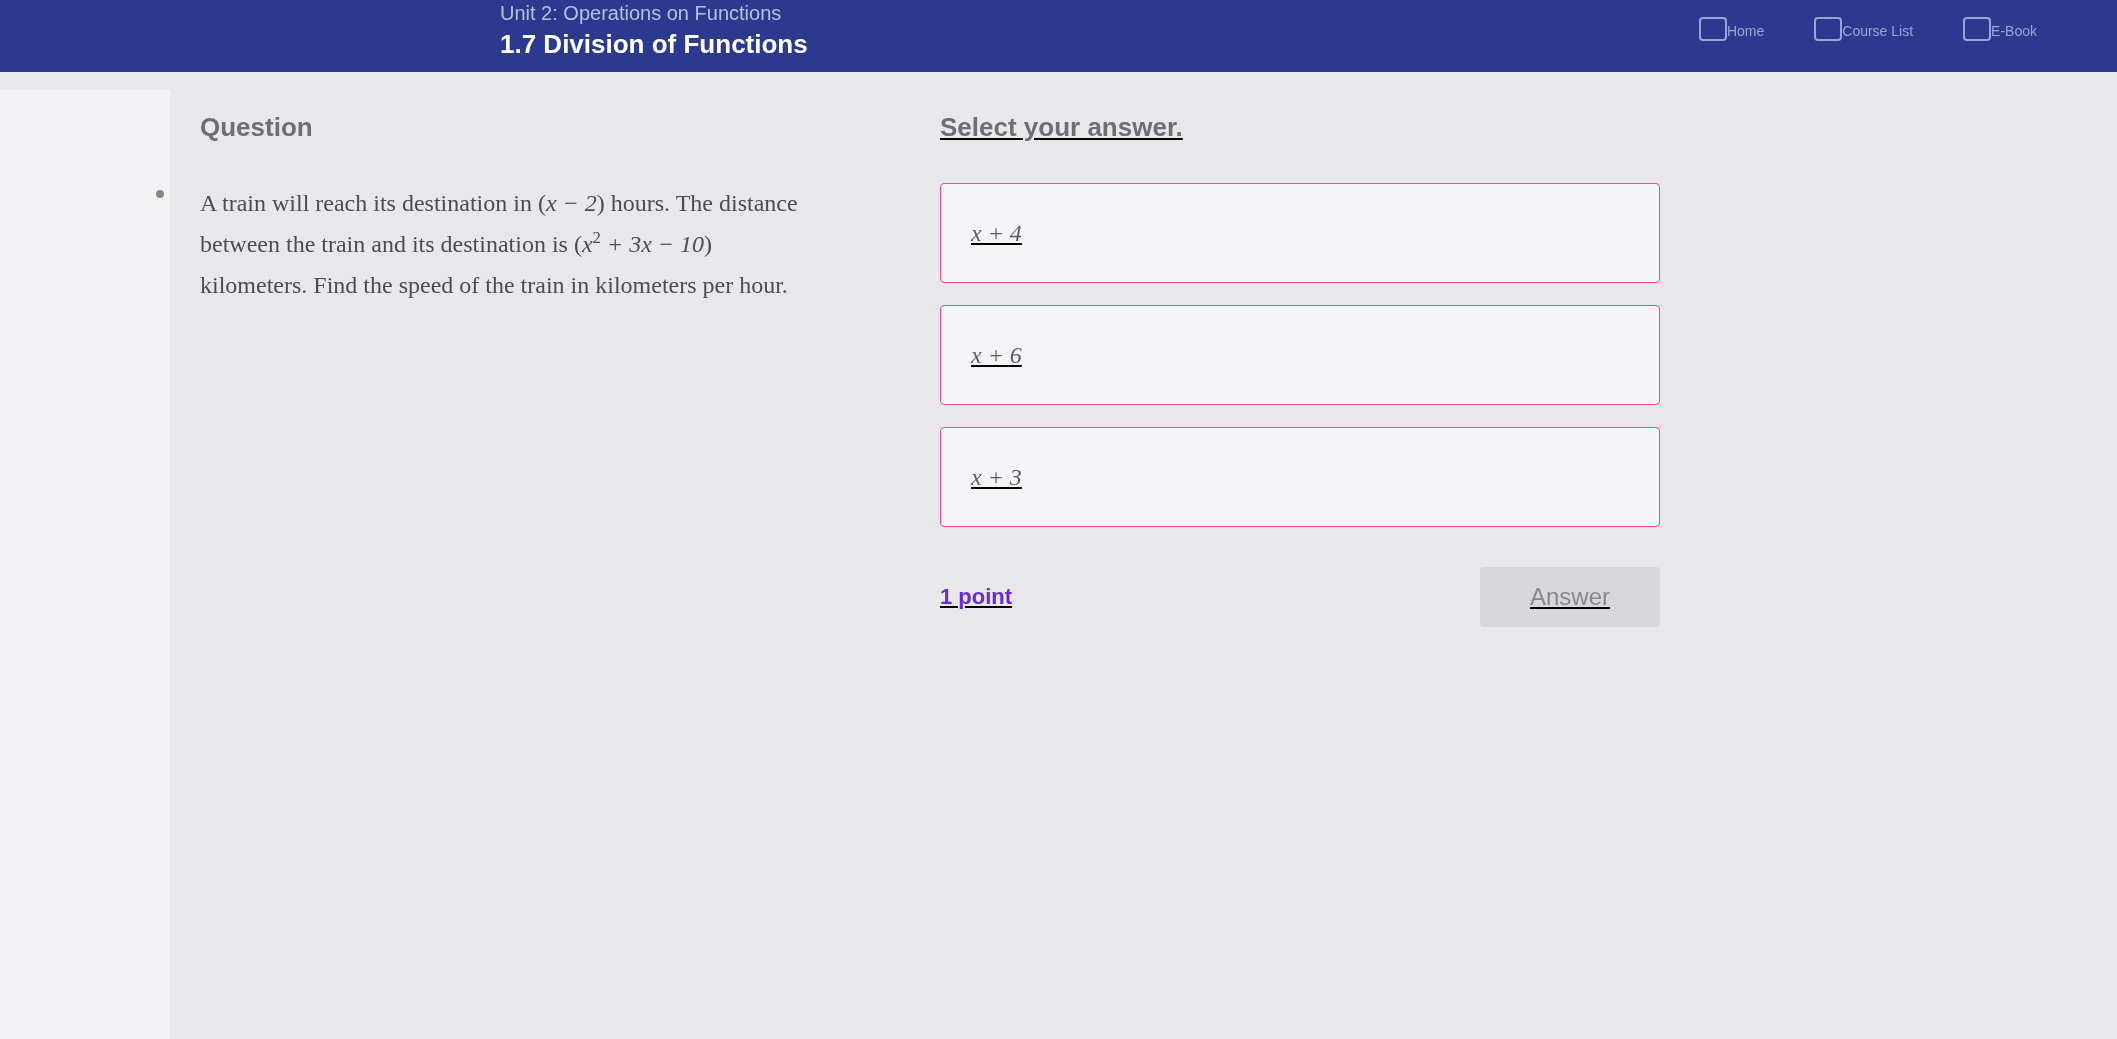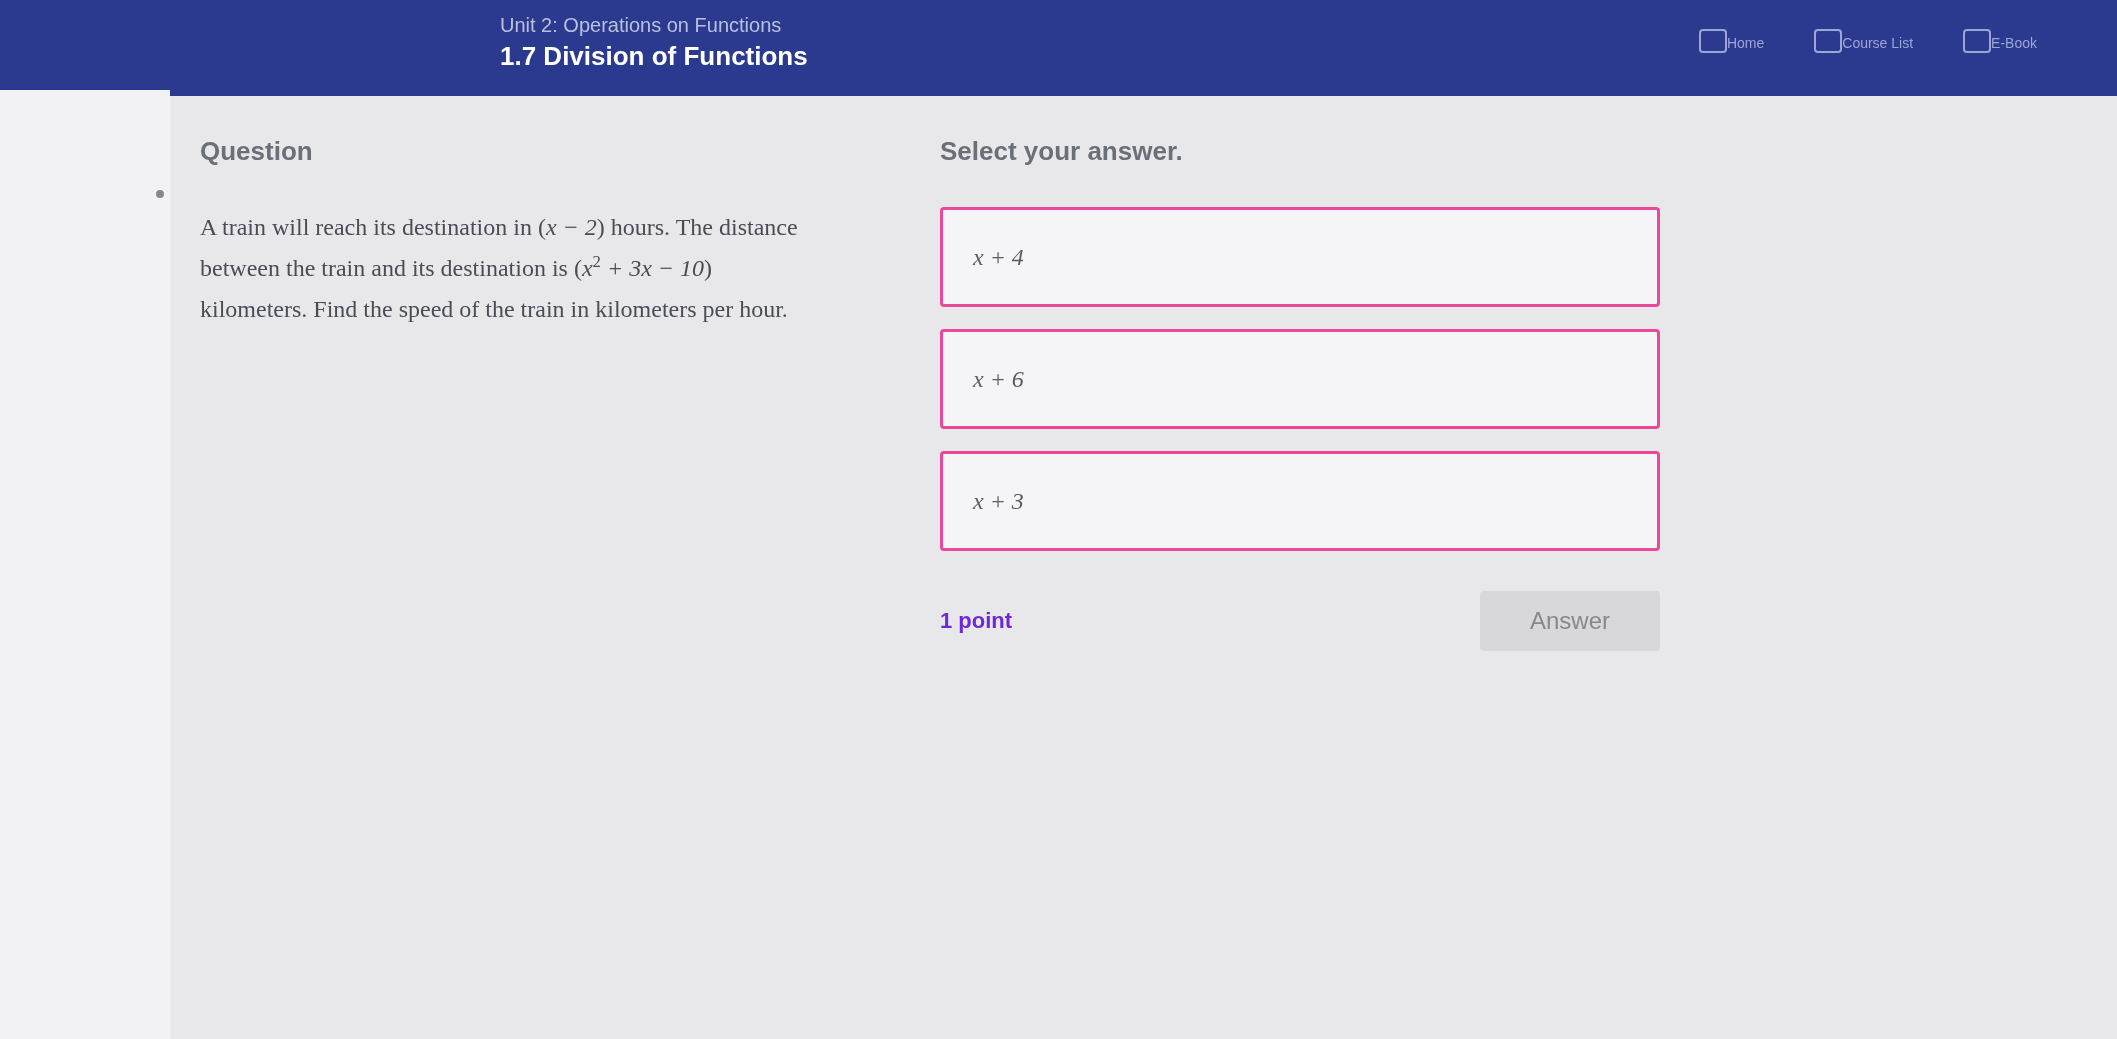--- a/index.html
+++ b/index.html
@@ -14,21 +14,21 @@
       height: 1039px;
       overflow: hidden;
     }
     .header {
       background: #2b3a8f;
       color: #fff;
       padding: 10px 0 20px 0;
       display: flex;
       align-items: center;
       justify-content: space-between;
-      height: 96px;
+      height: 72px;
     }
     .header-titles {
       margin-left: 500px;
     }
     .unit-title {
       font-size: 20px;
       color: #b8c0e0;
       font-weight: 400;
       margin-bottom: 4px;
     }
@@ -62,20 +62,21 @@
       display: flex;
       padding: 40px 32px 40px 200px;
       gap: 120px;
     }
     .left-panel {
       flex: 0 0 620px;
     }
     .right-panel {
       flex: 1;
       max-width: 720px;
+      text-decoration: underline;
     }
     .panel-header {
       color: #6b6f78;
       font-size: 26px;
       font-weight: 600;
       margin-bottom: 40px;
     }
     .question-text {
       color: #4a4d55;
       font-size: 24px;
@@ -86,21 +87,21 @@
       font-family: 'Cambria Math', Georgia, serif;
       font-style: italic;
     }
     .sup {
       font-size: 0.7em;
       vertical-align: super;
       font-style: normal;
     }
     .answer-option {
       background: #f5f5f7;
-      border: 3px solid #ec4899;
+      border: 1px solid #ec4899;
       border-radius: 4px;
       padding: 30px 30px;
       margin-bottom: 22px;
       font-size: 24px;
       color: #5a5d65;
       cursor: pointer;
       font-family: 'Cambria Math', Georgia, serif;
       font-style: italic;
       min-height: 100px;
       display: flex;

